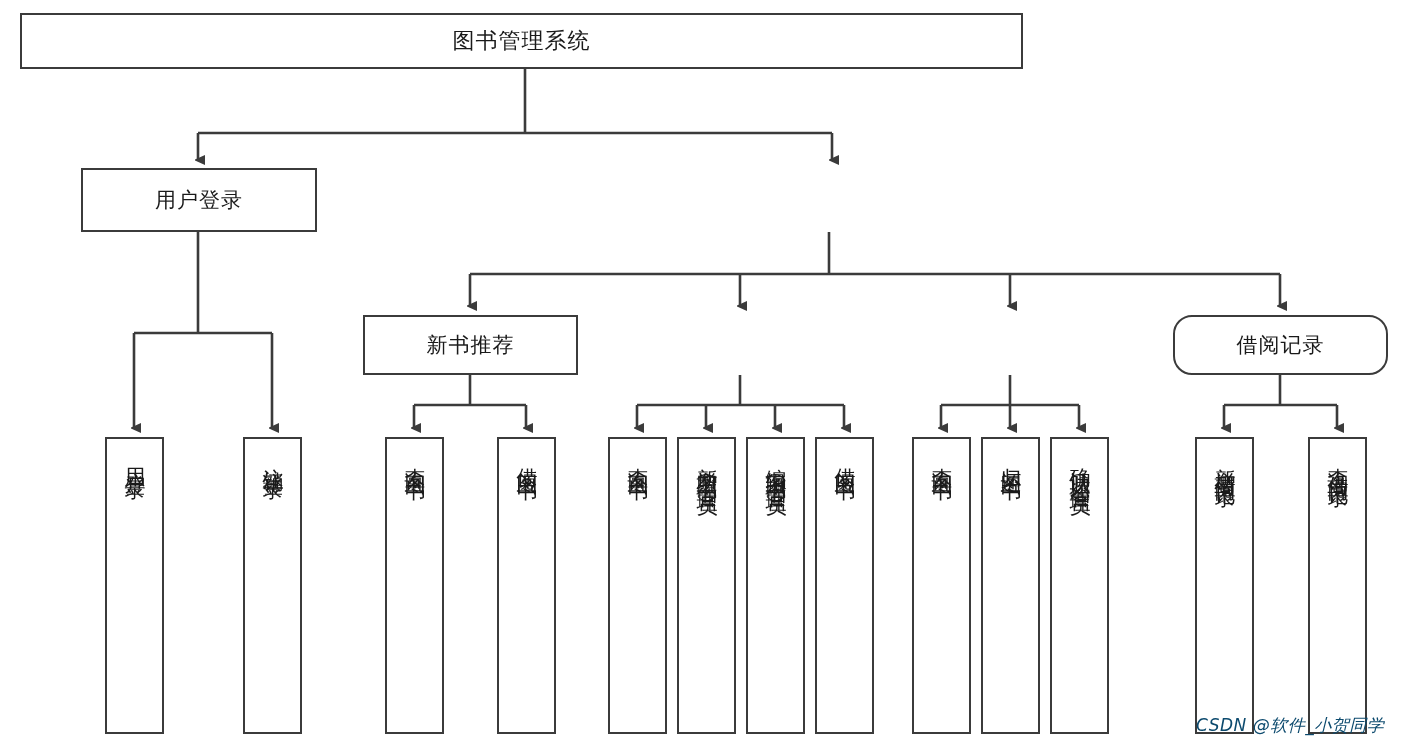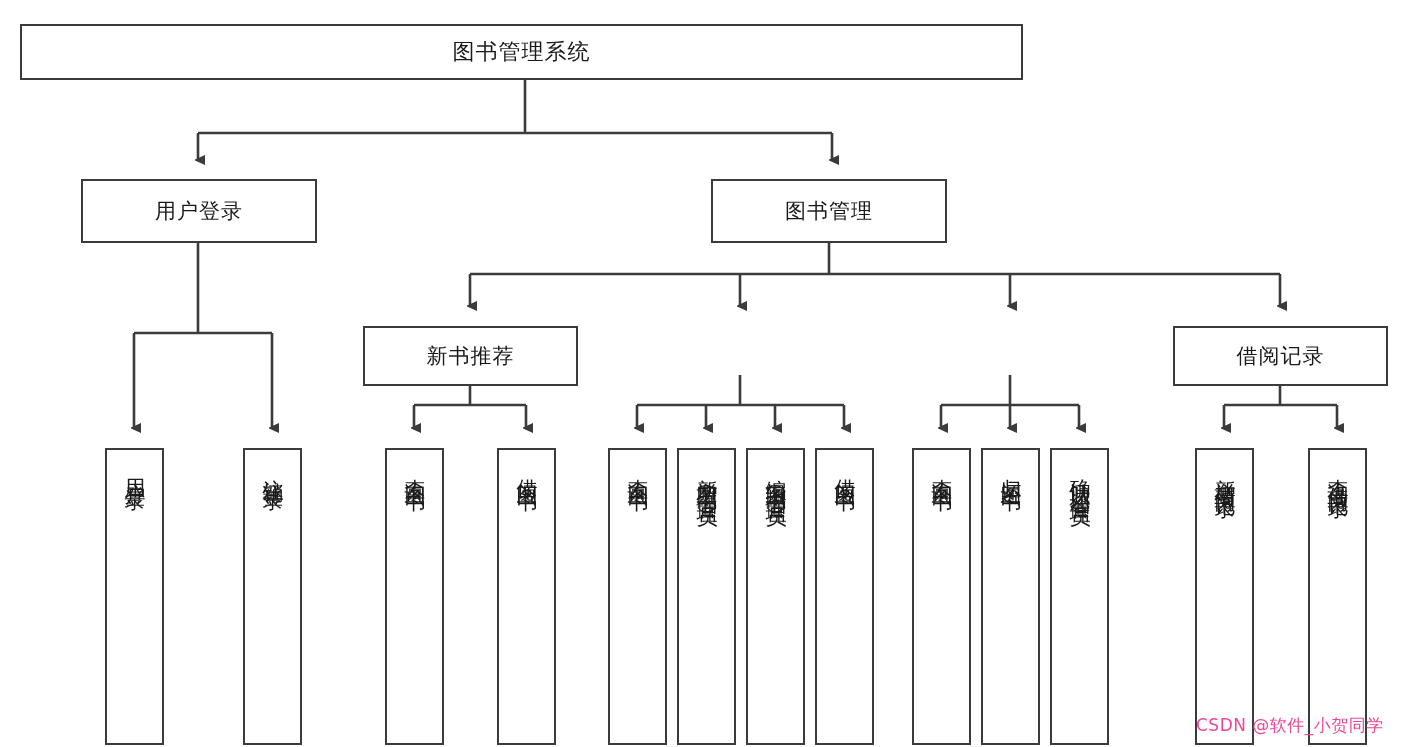--- a/index.html
+++ b/index.html
@@ -16,21 +16,20 @@
   .node{
     position:absolute;
     box-sizing:border-box;
     border:2px solid #3b3b3b;
     background:#ffffff;
     display:flex;
     align-items:center;
     justify-content:center;
     color:#1a1a1a;
     text-align:center;
-    margin-top:11px;
   }
   .node .label{
     display:block;
     line-height:1.18;
     letter-spacing:1px;
     white-space:nowrap;
   }
   .node.h .label{
     writing-mode:horizontal-tb;
     font-size:21px;
@@ -42,23 +41,24 @@
   }
   .node.v .label{
     writing-mode:vertical-rl;
     text-orientation:upright;
     font-size:21px;
     letter-spacing:4px;
   }
   .watermark{
     position:absolute;
     font-size:17px;
-    color:#ec4899;
+    color:#0c4a6e;
     white-space:nowrap;
     letter-spacing:0.5px;
+    font-style:italic;
   }
 </style>
 </head>
 <body>
 
 <div id="canvas">
 
   <svg class="links" viewBox="0 0 1405 747" xmlns="http://www.w3.org/2000/svg">
     <defs>
       <marker id="arrow" markerWidth="10" markerHeight="10" refX="5" refY="7" orient="auto" markerUnits="userSpaceOnUse">
@@ -109,28 +109,25 @@
     </g>
   </svg>
 
   <div class="node h root" style="left:20px;top:13px;width:1003px;height:56px;">
     <span class="label">图书管理系统</span>
   </div>
 
   <div class="node h" style="left:81px;top:168px;width:236px;height:64px;">
     <span class="label">用户登录</span>
   </div>
-  <div class="node h" style="left:711px;top:168px;width:236px;height:64px;">
-    <span class="label">图书管理</span>
-  </div>
 
   <div class="node h" style="left:363px;top:315px;width:215px;height:60px;">
     <span class="label">新书推荐</span>
   </div>
-  <div class="node h" style="left:1173px;top:315px;width:215px;height:60px;">
+  <div class="node h" style="left:1173px;top:315px;width:215px;height:60px;border-radius:19px;">
     <span class="label">借阅记录</span>
   </div>
 
   <div class="node v" style="left:105px;top:437px;width:59px;height:297px;">
     <span class="label">用户登录</span>
   </div>
   <div class="node v" style="left:243px;top:437px;width:59px;height:297px;">
     <span class="label">注销登录</span>
   </div>
 

